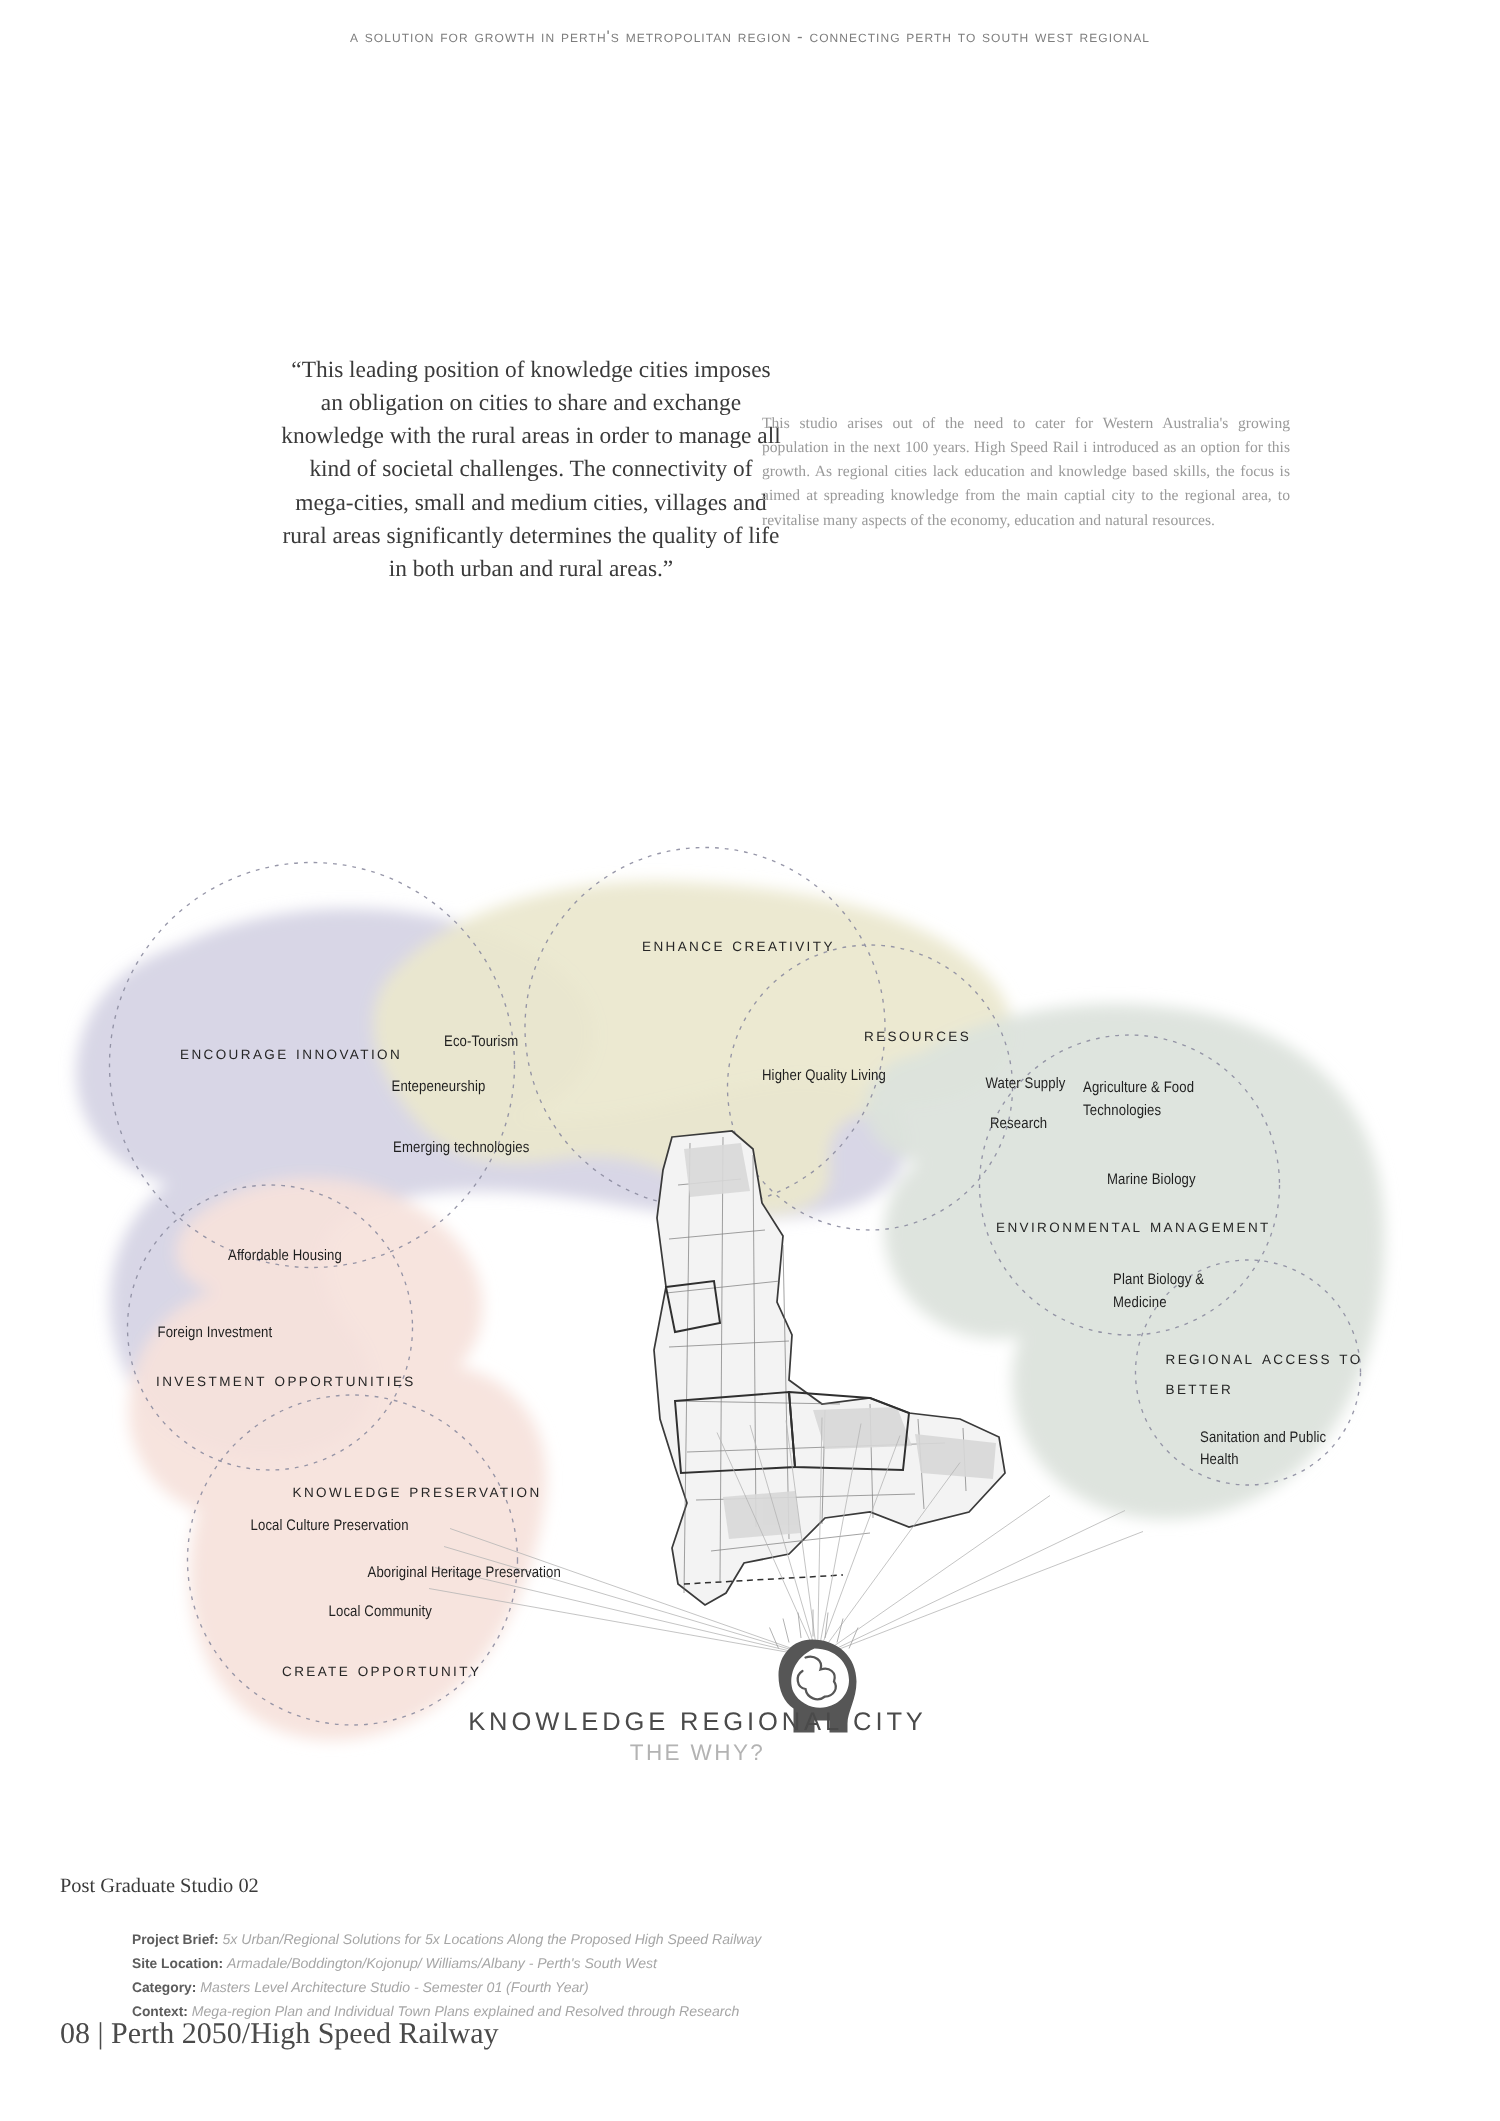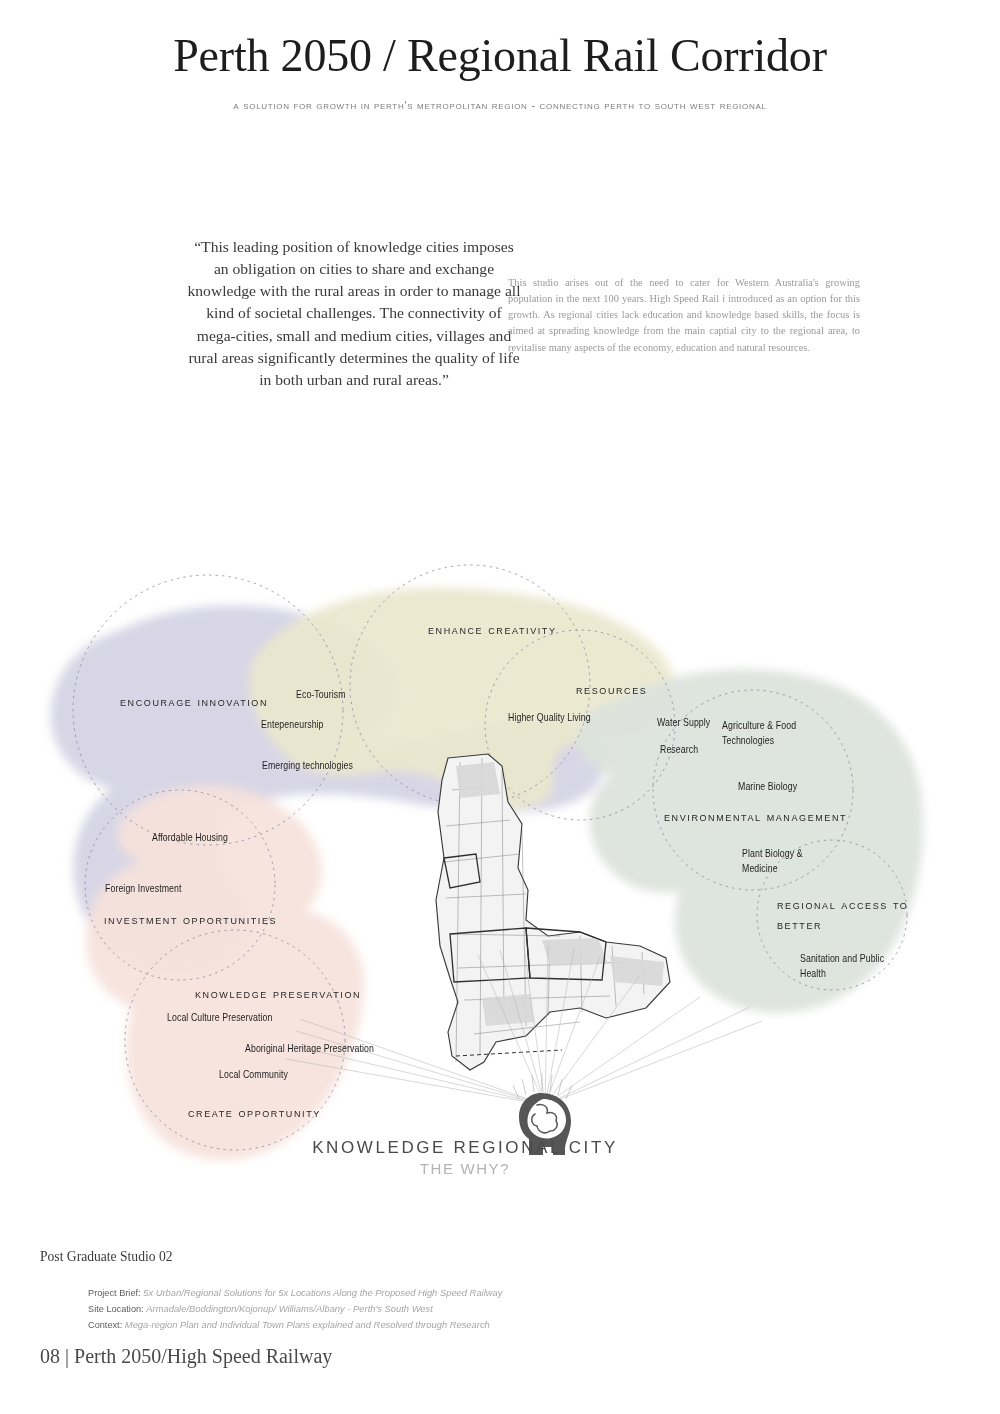--- a/index.html
+++ b/index.html
@@ -89,35 +89,34 @@
   
   .footer{position:absolute;left:40px;top:1249px;width:760px;}
   .f-title{
     font-family:"Liberation Serif", serif;
     font-size:13.6px;color:#3b3b3b;margin-bottom:20px;
   }
   .f-row{
     font-family:"Liberation Sans", sans-serif;
     font-size:9.4px;line-height:1.62;color:#9e9e9e;
   }
-  .f-row b{color:#5c5c5c;font-weight:400;font-size:9.2px;padding-left:48px;}
+  .f-row b{color:#5c5c5c;font-weight:700;font-size:9.2px;padding-left:48px;}
   .f-row i{font-style:italic;color:#a6a6a6;}
   .pagenum{
     position:absolute;left:40px;top:1345px;
     font-family:"Liberation Serif", serif;
     font-size:20px;color:#4a4a4a;
   }
 </style>
 </head>
 <body>
 
 <div class="page">
 
   <div class="header">
-    <div class="title">Perth 2050 / Regional Rail Corridor</div>
     <div class="subtitle">
       <span class="ln">A Solution for growth in Perth's Metropolitan Region - Connecting Perth to South West Regional</span>
     </div>
   </div>
 
   <div class="intro">
     <div class="quote">“This leading position of knowledge cities imposes an obligation on cities to share and exchange knowledge with the rural areas in order to manage all kind of societal challenges. The connectivity of mega-cities, small and medium cities, villages and rural areas significantly determines the quality of life in both urban and rural areas.”</div>
     <div class="para">This studio arises out of the need to cater for Western Australia's growing population in the next 100 years. High Speed Rail i introduced as an option for this growth. As regional cities lack education and knowledge based skills, the focus is aimed at spreading knowledge from the main captial city to the regional area, to revitalise many aspects of the economy, education and natural resources.</div>
   </div>
 
@@ -271,20 +270,24 @@
 
     <div class="f-row">
       <b>Project Brief:</b>
       <i>5x Urban/Regional Solutions for 5x Locations Along the Proposed High Speed Railway</i>
     </div>
     <div class="f-row">
       <b>Site Location:</b>
       <i>Armadale/Boddington/Kojonup/ Williams/Albany - Perth's South West</i>
     </div>
     <div class="f-row">
+      <b>Category:</b>
+      <i>Masters Level Architecture Studio - Semester 01 (Fourth Year)</i>
+    </div>
+    <div class="f-row">
       <b>Context:</b>
       <i>Mega-region Plan and Individual Town Plans explained and Resolved through Research</i>
     </div>
   </div>
 
   <div class="pagenum">08 | Perth 2050/High Speed Railway</div>
 
 </div>
 
 </body></html>

